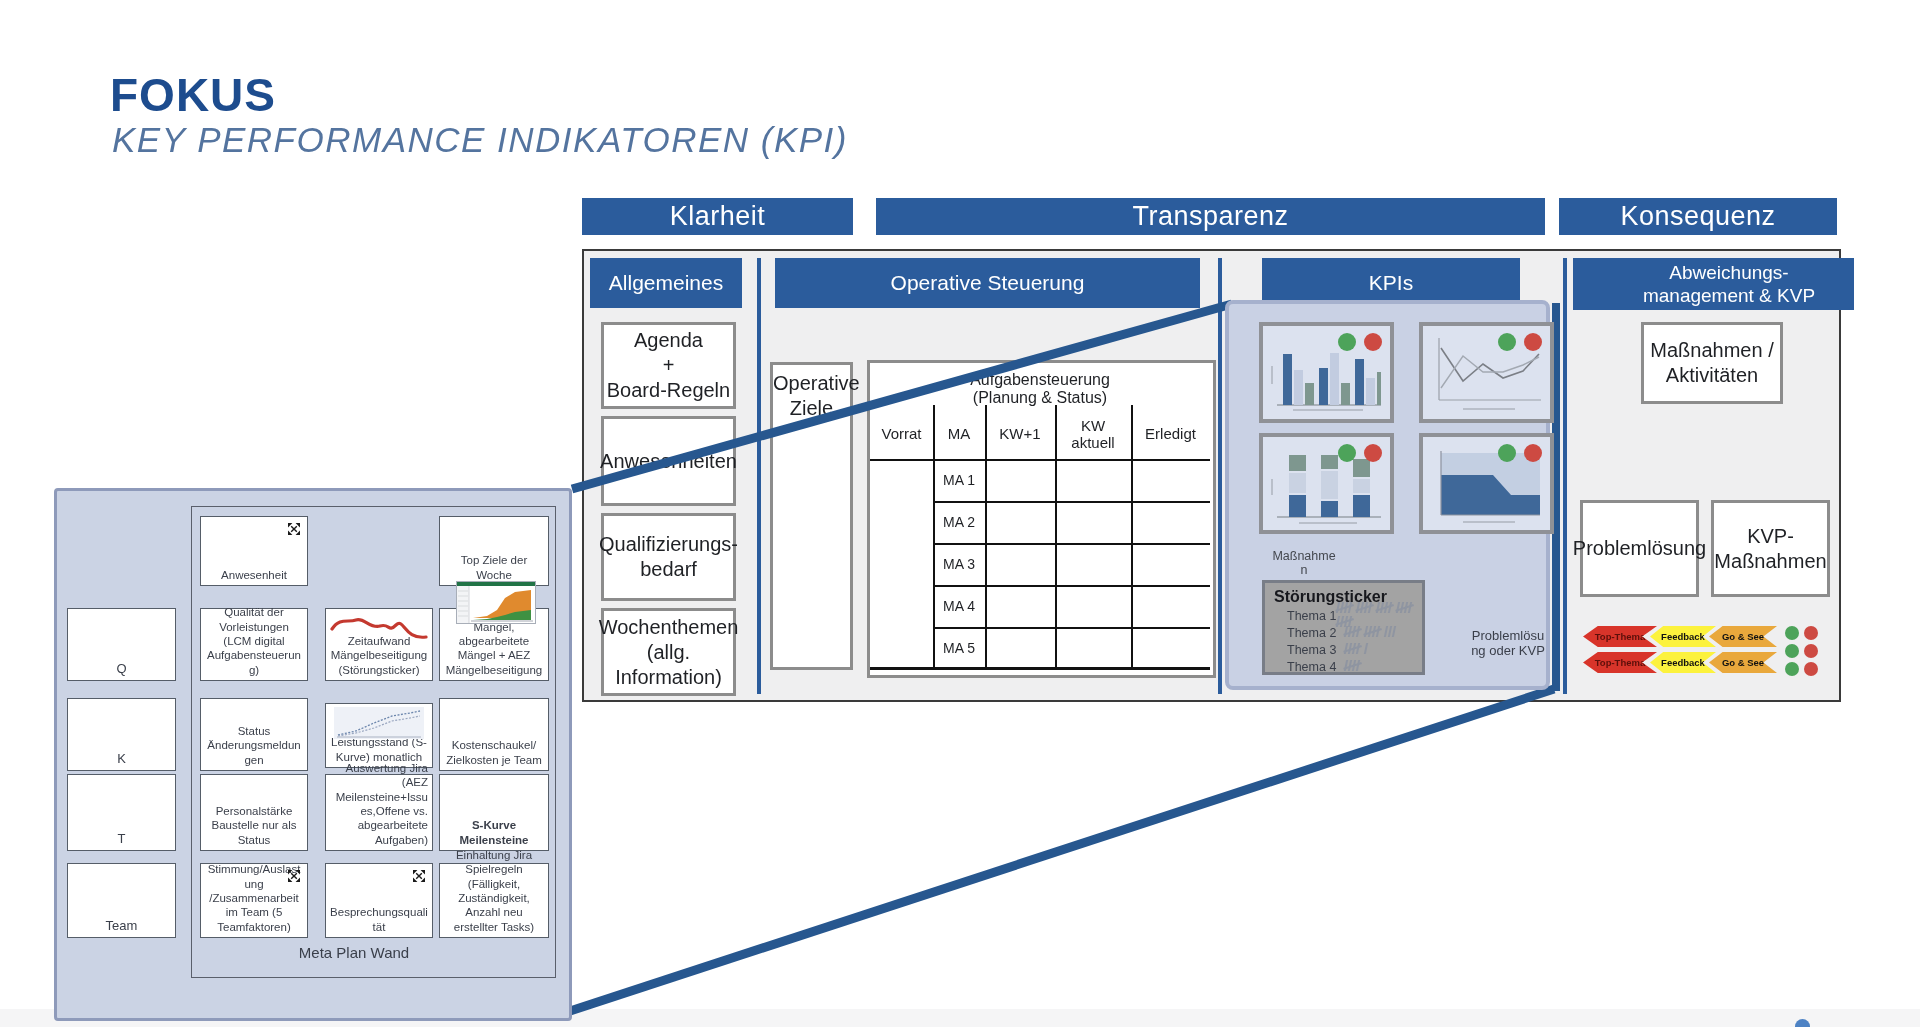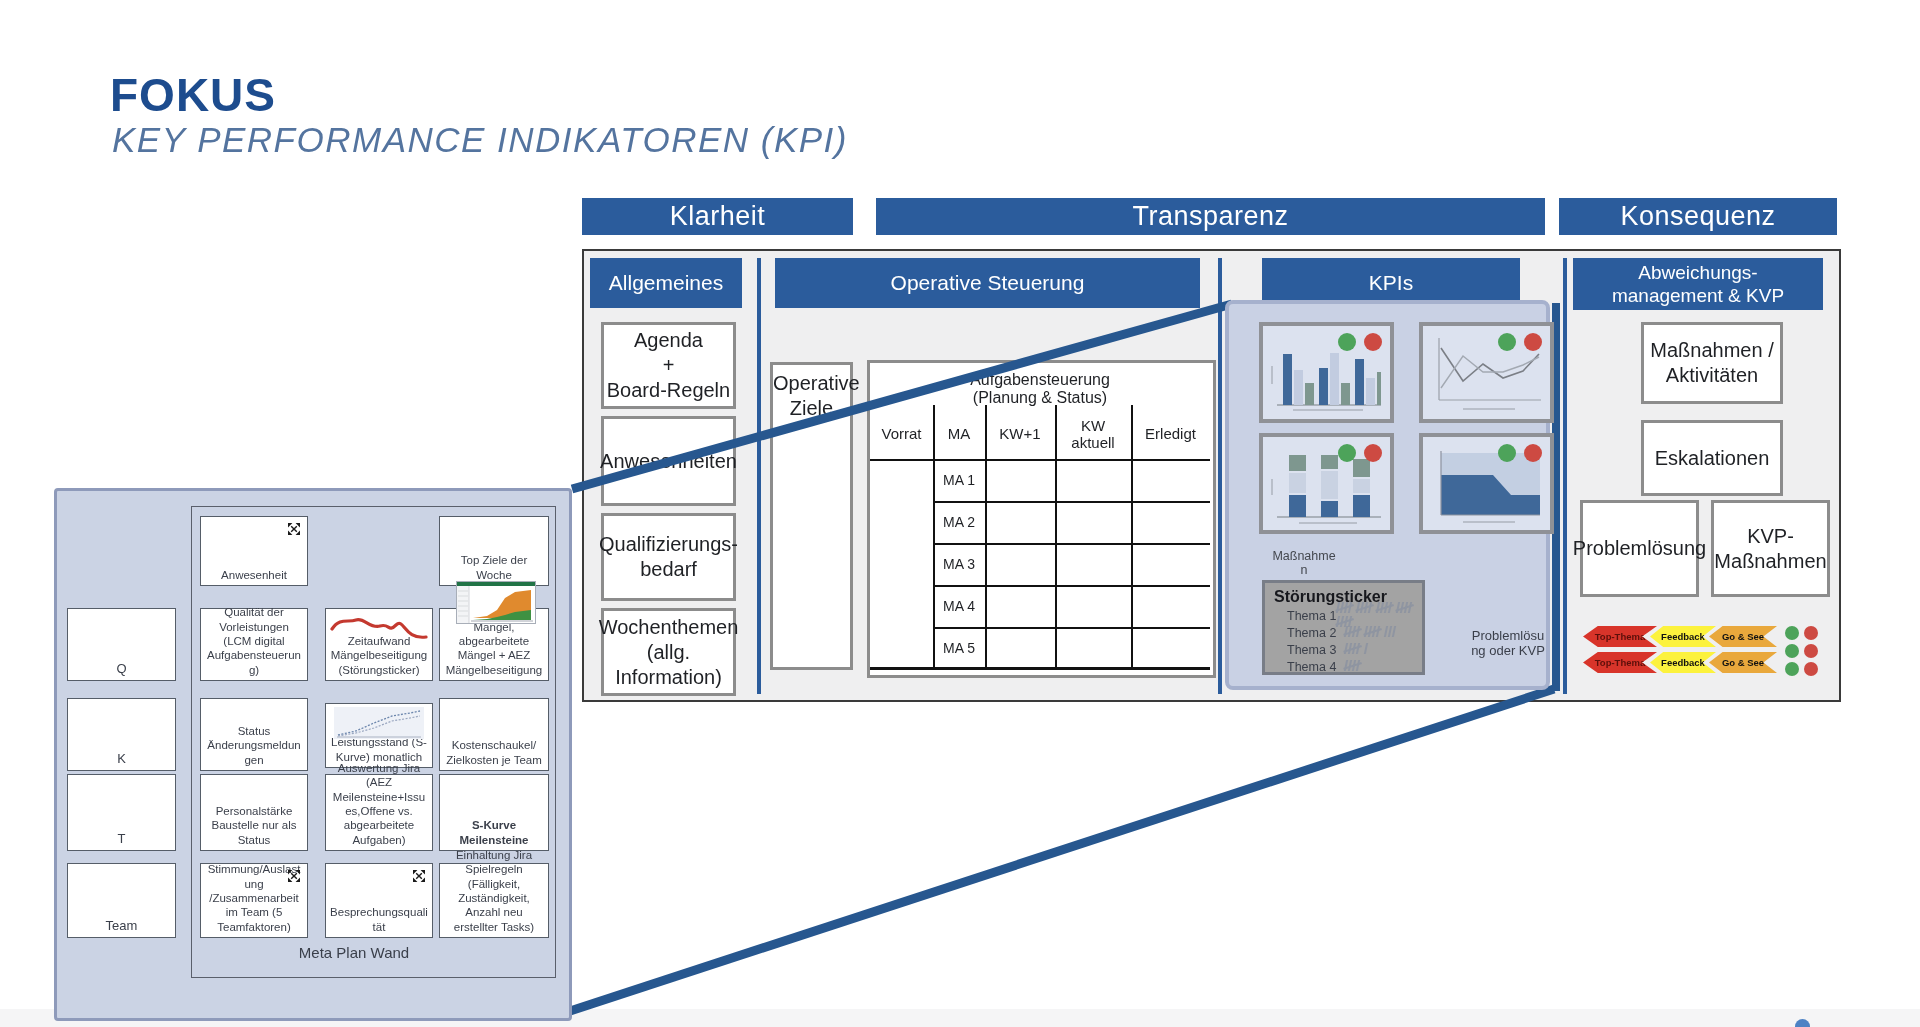--- a/index.html
+++ b/index.html
@@ -66,21 +66,21 @@
 
   <div class="abs phasebar ctr" style="left:582px;top:198px;width:271px;height:37px;">Klarheit</div>
   <div class="abs phasebar ctr" style="left:876px;top:198px;width:669px;height:37px;">Transparenz</div>
   <div class="abs phasebar ctr" style="left:1559px;top:198px;width:278px;height:37px;">Konsequenz</div>
 
   <div class="abs board" style="left:582px;top:249px;width:1255px;height:449px;"></div>
 
   <div class="abs sechdr ctr" style="left:590px;top:258px;width:152px;height:50px;">Allgemeines</div>
   <div class="abs sechdr ctr" style="left:775px;top:258px;width:425px;height:50px;">Operative Steuerung</div>
   <div class="abs sechdr ctr" style="left:1262px;top:258px;width:258px;height:50px;">KPIs</div>
-  <div class="abs sechdr ctr pre" style="left:1573px;top:258px;width:250px;height:52px;font-size:19px;">Abweichungs-
+  <div class="abs sechdr ctr pre" style="left:1573px;top:258px;width:250px;height:52px;font-size:19px;padding-left:31px;">Abweichungs-
 management &amp; KVP</div>
 
   <div class="abs vdiv" style="left:757px;top:258px;height:436px;"></div>
   <div class="abs vdiv" style="left:1218px;top:258px;height:436px;"></div>
   <div class="abs vdiv" style="left:1563px;top:258px;height:436px;"></div>
 
   <div class="abs wcard ctr pre" style="left:601px;top:322px;width:129px;height:81px;">Agenda
 +
 Board-Regeln</div>
   <div class="abs wcard ctr pre" style="left:601px;top:416px;width:129px;height:84px;">Anwesenheiten</div>
@@ -209,21 +209,20 @@
           <span class="tl">Thema 4</span>
           <span><span class="tg"><i style="left:0"></i><i style="left:4px"></i><i style="left:8px"></i><i style="left:12px"></i><em></em></span></span>
         </div>
     </div>
 
     <div class="abs breakall" style="left:240px;top:324px;width:78px;font-size:13px;color:#3a3f4a;text-align:center;">Problemlösung oder KVP</div>
   </div>
 
   <div class="abs wcard ctr pre" style="left:1641px;top:322px;width:136px;height:76px;">Maßnahmen /
 Aktivitäten</div>
-  <div class="abs wcard ctr" style="left:1641px;top:420px;width:136px;height:70px;">Eskalationen</div>
   <div class="abs wcard ctr" style="left:1580px;top:500px;width:113px;height:91px;">Problemlösung</div>
   <div class="abs wcard ctr pre" style="left:1711px;top:500px;width:113px;height:91px;">KVP-
 Maßnahmen</div>
 
   <div class="chev" style="left:1583px;top:626px;width:74px;height:21px;background:#d8342a;color:#5d0f0a;">Top-Thema</div>
   <div class="chev" style="left:1650px;top:626px;width:66px;height:21px;background:#fcf23d;">Feedback</div>
   <div class="chev" style="left:1709px;top:626px;width:68px;height:21px;background:#e9a83c;">Go &amp; See</div>
   <div class="chev" style="left:1583px;top:652px;width:74px;height:21px;background:#d8342a;color:#5d0f0a;">Top-Thema</div>
   <div class="chev" style="left:1650px;top:652px;width:66px;height:21px;background:#fcf23d;">Feedback</div>
   <div class="chev" style="left:1709px;top:652px;width:68px;height:21px;background:#e9a83c;">Go &amp; See</div>
@@ -282,21 +281,21 @@
       </svg>
       <span>Leistungsstand (S-Kurve) monatlich</span>
     </div>
     <div class="dcard" style="left:382px;top:207px;width:110px;height:73px;">
         <span>Kostenschaukel/ Zielkosten je Team</span>
       </div>
 
     <div class="dcard" style="left:143px;top:283px;width:108px;height:77px;">
         <span>Personalstärke Baustelle nur als Status</span>
       </div>
-    <div class="dcard" style="left:268px;top:283px;width:108px;height:77px;">
+    <div class="dcard" style="left:268px;top:283px;width:108px;height:77px;text-align:right;">
         <span>Auswertung Jira (AEZ Meilensteine+Issues,Offene vs. abgearbeitete Aufgaben)</span>
       </div>
     <div class="dcard" style="left:382px;top:283px;width:110px;height:77px;font-weight:bold;">
         <span>S-Kurve Meilensteine</span>
       </div>
 
     <div class="dcard" style="left:143px;top:372px;width:108px;height:75px;">
       <svg class="expand" viewBox="0 0 14 14">
           <path d="M4.2 4.2 L9.8 9.8 M9.8 4.2 L4.2 9.8" stroke="#1a1a1a" stroke-width="1.4"></path>
           <polygon points="1,1 5.4,1 1,5.4" fill="#1a1a1a"></polygon>

